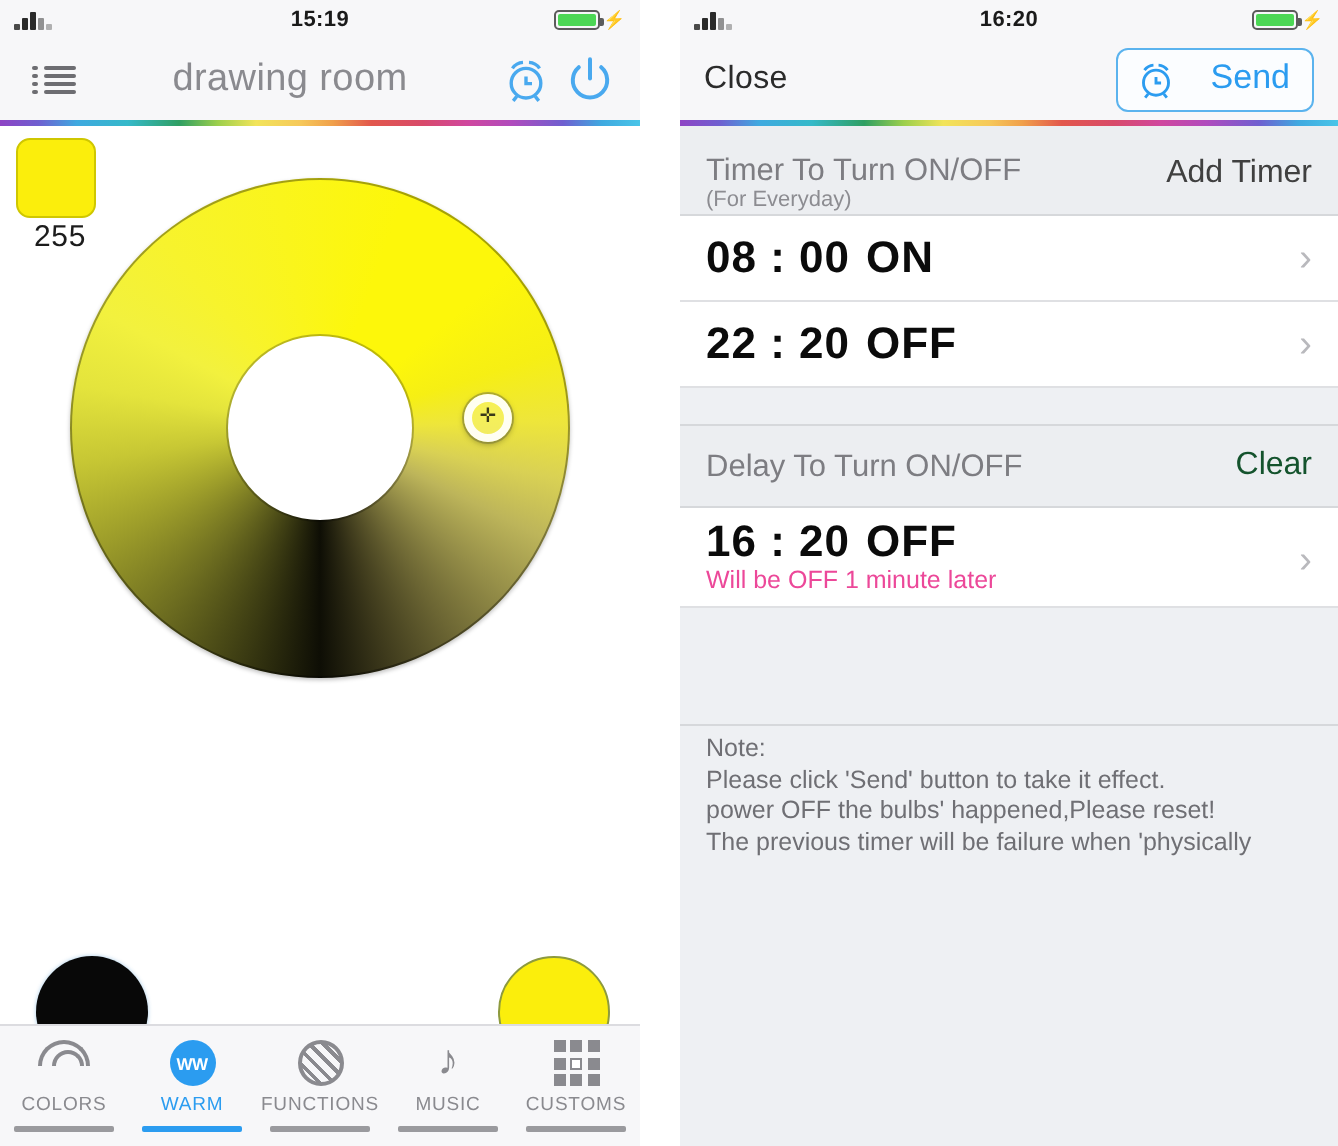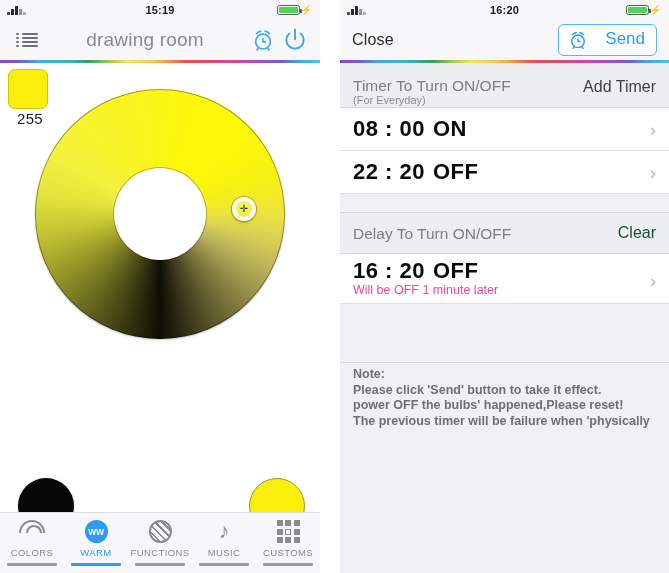--- a/index.html
+++ b/index.html
@@ -108,21 +108,21 @@
 
   .row{background:#ffffff;display:flex;align-items:center;padding:0 13px;box-sizing:border-box;position:relative;height:43px;border-bottom:1px solid #dfe0e3;}
   .row.two{height:50px;align-items:flex-start;padding-top:4px;}
   .row-main{font-size:22px;color:#0b0b0b;font-weight:bold;letter-spacing:.5px;line-height:26px;}
   .row-main .state{margin-left:8px;}
   .row-sub{font-size:12.5px;color:#ec4899;line-height:15px;margin-top:-1px;}
   .chev{margin-left:auto;color:#b9b9bd;font-size:19px;line-height:1;align-self:center;}
   .spacer{height:18px;background:#eef0f3;border-bottom:1px solid #d6d8db;}
   .gap-lg{height:18px;background:#eef0f3;}
 
-  .note{padding:4px 13px 0 13px;font-weight:bold;}
+  .note{padding:4px 13px 0 13px;}
   .note p{margin:0;font-size:12.5px;color:#6f6f74;line-height:15.5px;}
 
   svg{display:block;}
 </style>
 </head>
 <body>
 
 <div class="app">
 
   <div class="panel panel-left">

